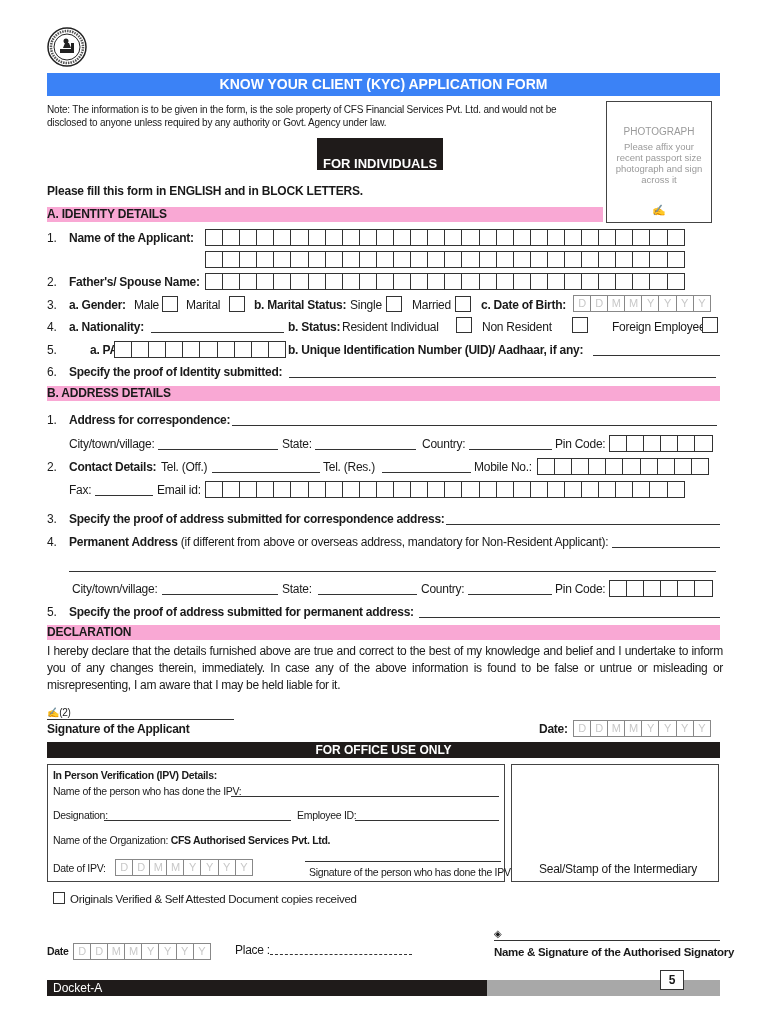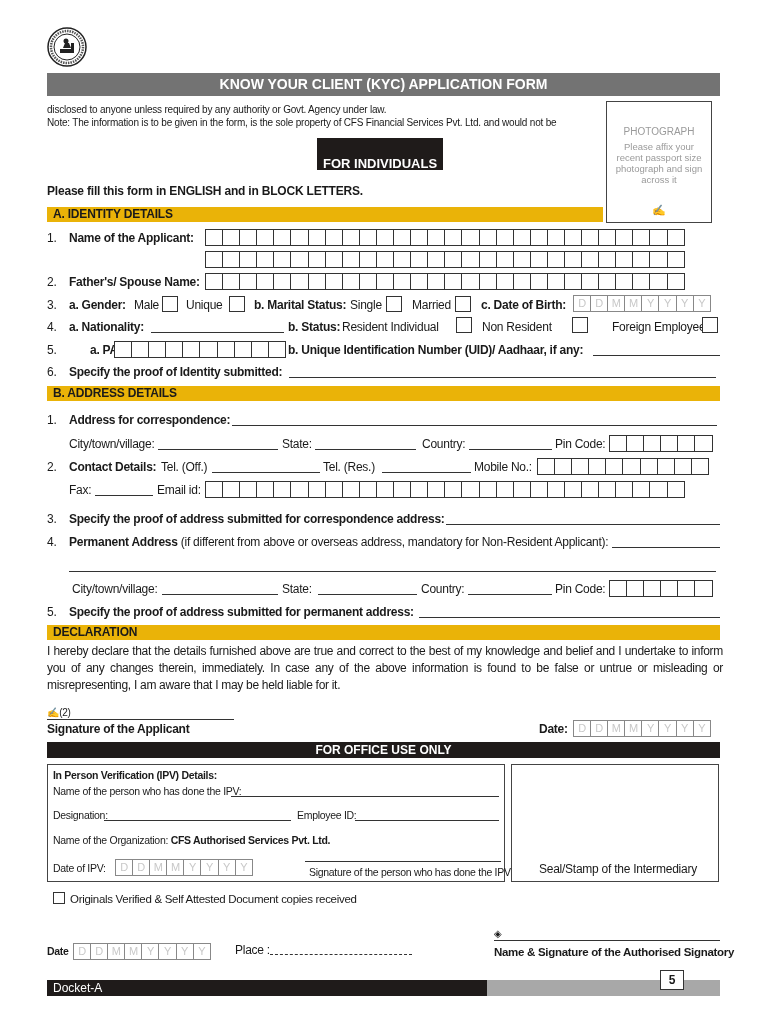--- a/index.html
+++ b/index.html
@@ -3,38 +3,38 @@
 <meta charset="utf-8">
 <style>
   * { box-sizing: border-box; margin: 0; padding: 0; }
   html, body { width: 768px; height: 1024px; background: #ffffff; overflow: hidden; }
   body { position: relative; font-family: "Liberation Sans", sans-serif; color: #1a1a1a; font-size: 12px; }
   .abs { position: absolute; }
   .b { font-weight: bold; }
 
   .logo { left: 44px; top: 26px; width: 46px; height: 42px; }
 
-  .title-bar { left: 47px; top: 73px; width: 673px; height: 23px; background: #737373; color: #fff;
+  .title-bar { left: 47px; top: 73px; width: 673px; height: 23px; background: #3b82f6; color: #fff;
     font-weight: bold; font-size: 14px; text-align: center; line-height: 23px; }
 
   .note { left: 47px; top: 103px; width: 560px; font-size: 10px; line-height: 13px; letter-spacing: -0.2px; }
 
   .for-ind { left: 317px; top: 138px; height: 19px; padding: 16px 6px; background: #1f1b1a; color: #fff;
     font-weight: bold; font-size: 13px; line-height: 19px; }
 
   .photo-box { left: 606px; top: 101px; width: 106px; height: 122px; border: 1.5px solid #444;
     text-align: center; color: #9a9a9a; font-size: 9.5px; line-height: 11px; }
   .photo-box .ph-title { margin-top: 24px; font-size: 10px; }
   .photo-box .ph-text { margin-top: 4px; padding: 0 6px; }
   .photo-box .ph-sign { position: absolute; bottom: 6px; left: 0; right: 0; font-size: 11px; }
 
   .instr { left: 47px; top: 184px; font-weight: bold; font-size: 12px; letter-spacing: -0.2px; }
 
-  .sec-head { left: 47px; height: 15px; background: #eab308; font-weight: bold; font-size: 12px;
-    line-height: 15px; padding-left: 6px; letter-spacing: -0.2px; }
+  .sec-head { left: 47px; height: 15px; background: #f9a8d4; font-weight: bold; font-size: 12px;
+    line-height: 15px; padding-left: 0; letter-spacing: -0.2px; }
 
   .row-label { font-size: 12px; line-height: 16px; white-space: nowrap; letter-spacing: -0.25px; }
 
   .boxes { display: flex; height: 17px; }
   .boxes .cell { width: 18.4px; height: 17px; border: 1.3px solid #333; margin-left: -1.3px; background: #fff;
     font-size: 11px; color: #c8c8c8; text-align: center; line-height: 15px; }
   .boxes .cell:first-child { margin-left: 0; }
   .boxes.light .cell { border-color: #888; }
 
   .chk { width: 16px; height: 16px; border: 1.3px solid #333; background: #fff; display: inline-block; }
@@ -66,22 +66,22 @@
     <rect x="16" y="23" width="14" height="4" fill="#222"></rect>
     <circle cx="22" cy="15" r="2.5" fill="#222"></circle>
     <path d="M19 22 L21 17 L25 17 L27 22 Z" fill="#222"></path>
     <rect x="27" y="17" width="3" height="6" fill="#222"></rect>
   </svg>
 </div>
 
 <div class="abs title-bar">KNOW YOUR CLIENT (KYC) APPLICATION FORM</div>
 
 <div class="abs note">
+  <div>Note: The information is to be given in the form, is the sole property of CFS Financial Services Pvt. Ltd. and would not be</div>
   <div>disclosed to anyone unless required by any authority or Govt. Agency under law.</div>
-  <div>Note: The information is to be given in the form, is the sole property of CFS Financial Services Pvt. Ltd. and would not be</div>
 </div>
 
 <div class="abs for-ind">FOR INDIVIDUALS</div>
 
 <div class="abs photo-box">
   <div class="ph-title">PHOTOGRAPH</div>
   <div class="ph-text">Please affix your recent passport size photograph and sign across it</div>
   <div class="ph-sign">✍</div>
 </div>
 
@@ -182,21 +182,21 @@
     <div class="cell"></div>
     <div class="cell"></div>
     <div class="cell"></div>
     <div class="cell"></div>
   </div>
 
 <div class="abs row-label" style="left:47px; top:297px;">3.</div>
 <div class="abs row-label b" style="left:69px; top:297px;">a.  Gender:</div>
 <div class="abs row-label" style="left:134px; top:297px;">Male</div>
 <div class="abs chk" style="left:162px; top:296px;"></div>
-<div class="abs row-label" style="left:186px; top:297px;">Unique</div>
+<div class="abs row-label" style="left:186px; top:297px;">Marital</div>
 <div class="abs chk" style="left:229px; top:296px;"></div>
 <div class="abs row-label b" style="left:254px; top:297px;">b. Marital Status:</div>
 <div class="abs row-label" style="left:350px; top:297px;">Single</div>
 <div class="abs chk" style="left:386px; top:296px;"></div>
 <div class="abs row-label" style="left:412px; top:297px;">Married</div>
 <div class="abs chk" style="left:455px; top:296px;"></div>
 <div class="abs row-label b" style="left:481px; top:297px;">c. Date of Birth:</div>
 <div class="abs boxes light date" id="dob" style="left:573px; top:295px;">
     <div class="cell">D</div>
     <div class="cell">D</div>

